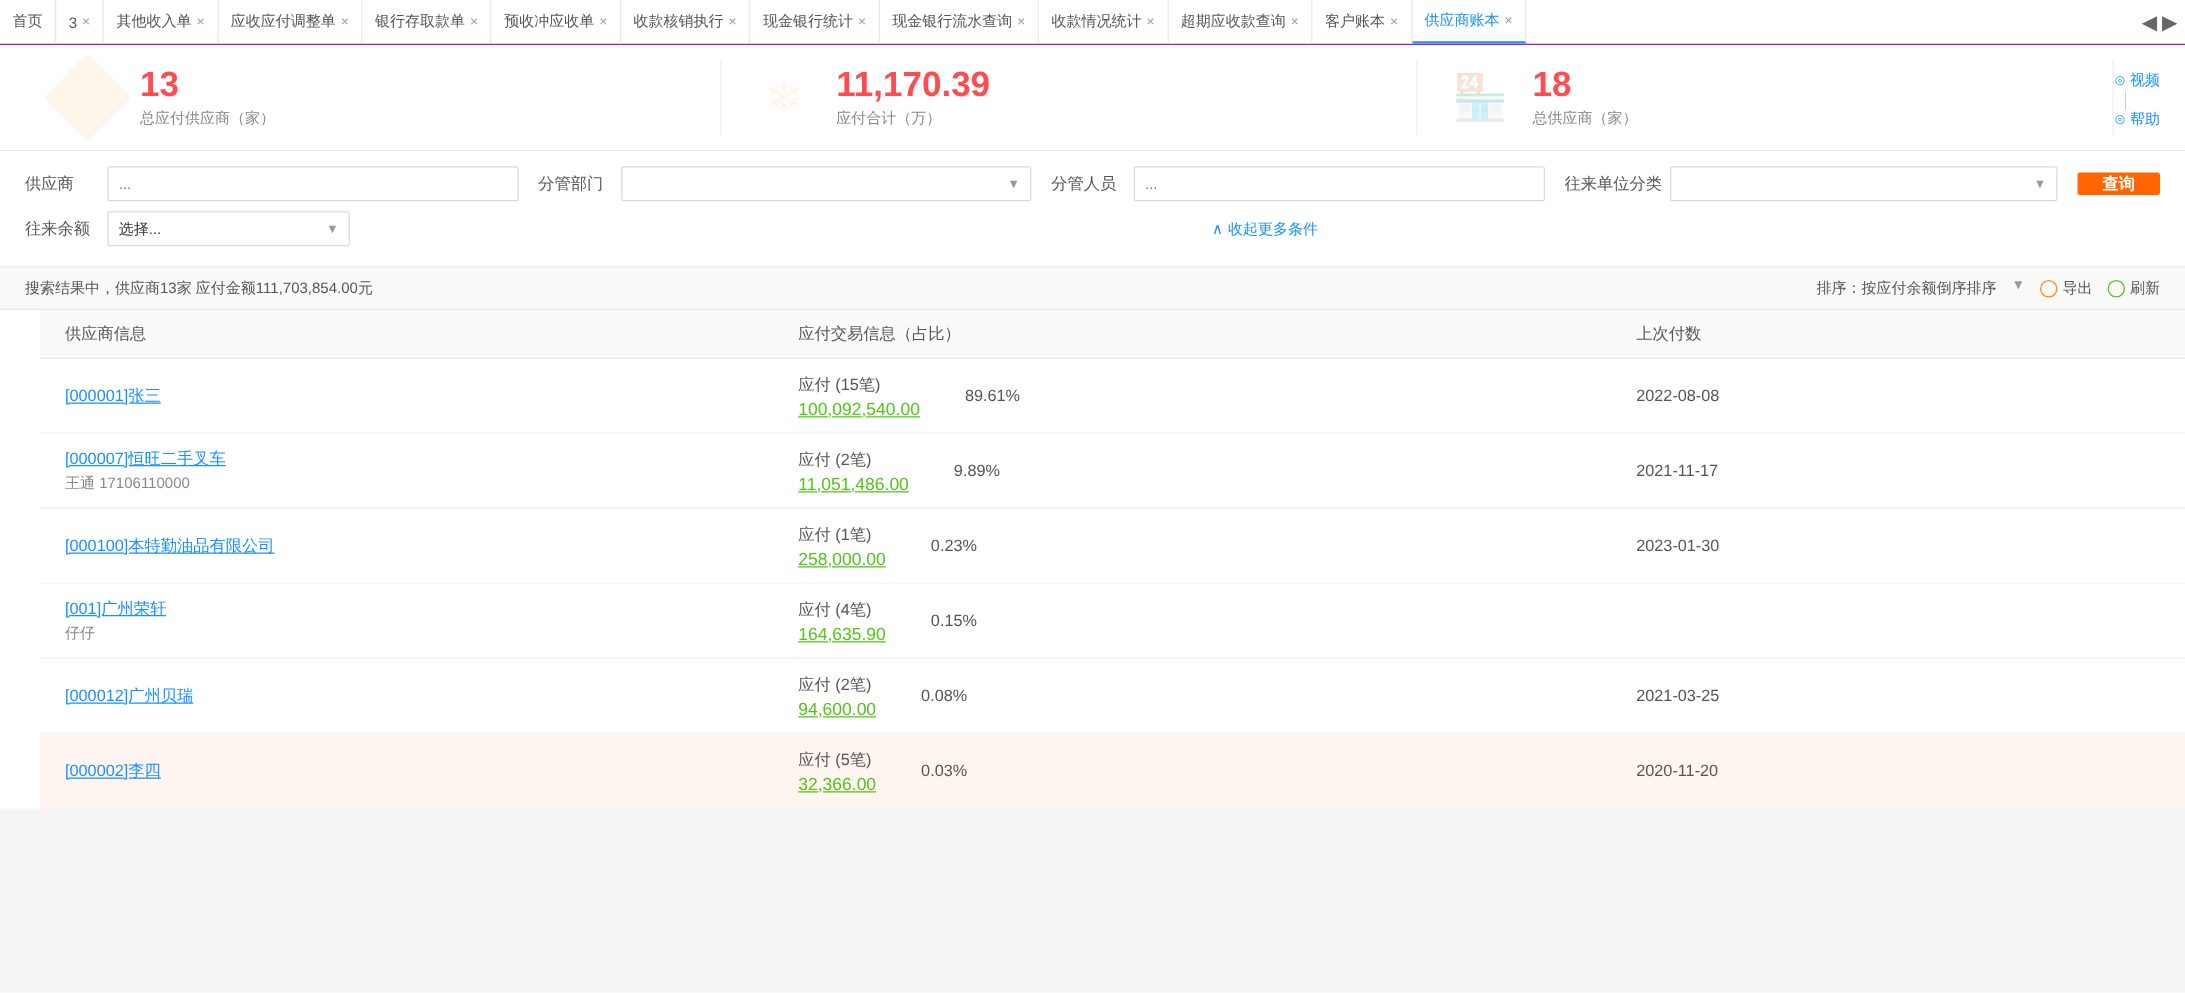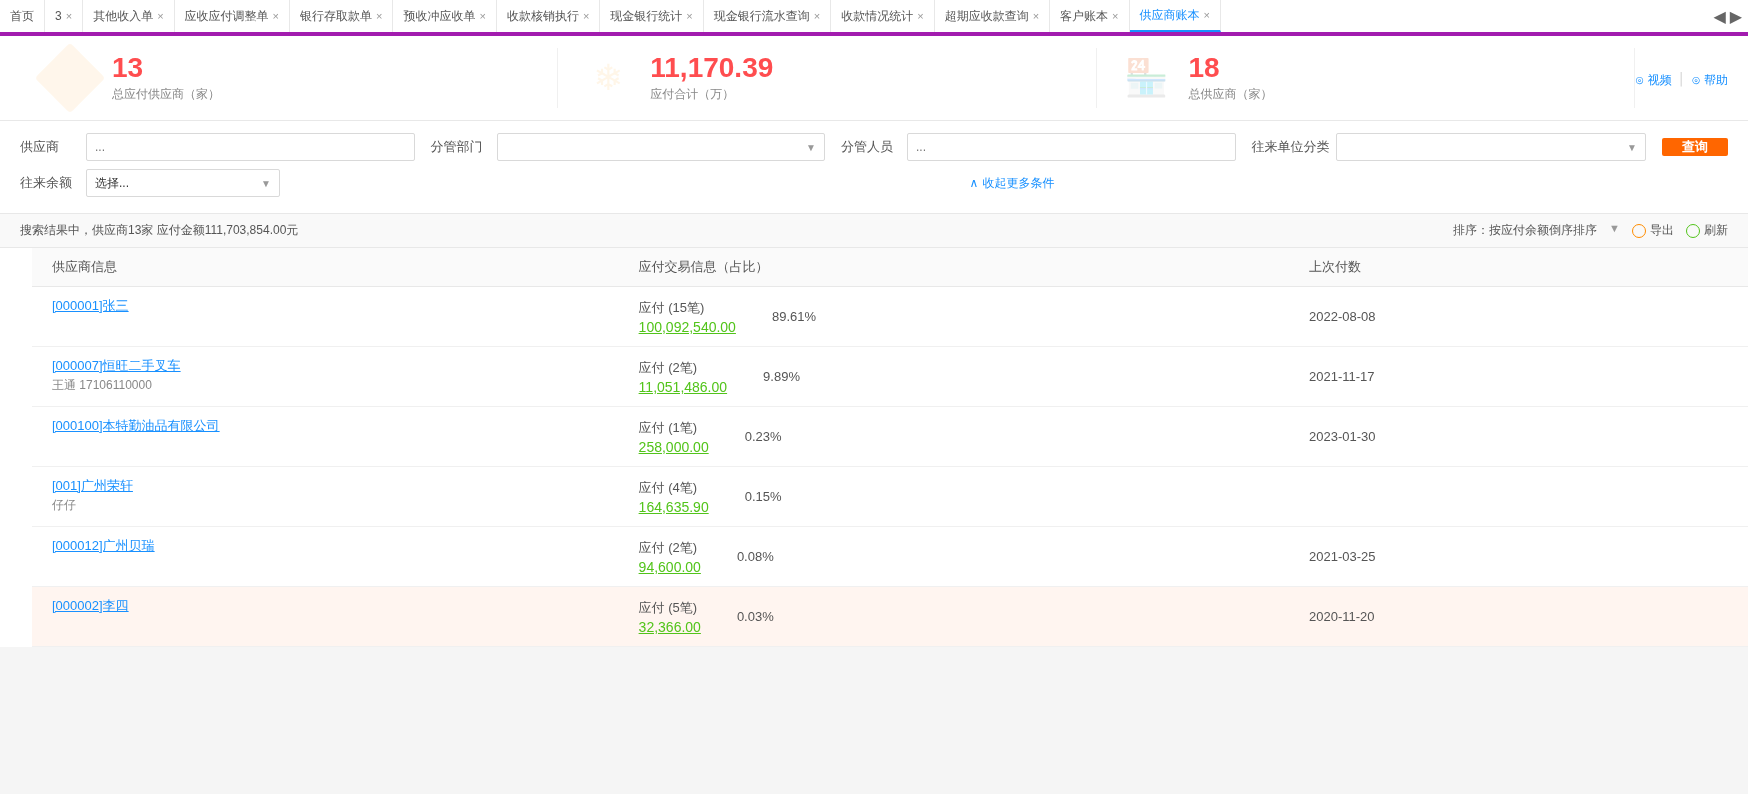--- a/index.html
+++ b/index.html
@@ -3,21 +3,21 @@
   <meta charset="utf-8">
   <style>
     * { box-sizing: border-box; margin: 0; padding: 0; }
     body { font-family: 'Microsoft YaHei', Arial, sans-serif; font-size: 13px; background: #f5f5f5; color: #333; }
 
     
     .top-nav {
       display: flex;
       align-items: center;
       background: #fff;
-      border-bottom: 4px solid #a21caf;
+      border-bottom: 1px solid #a21caf;
       height: 36px;
       overflow: hidden;
       justify-content: space-between;
     }
     .nav-tab {
       display: flex;
       align-items: center;
       padding: 0 10px;
       height: 100%;
       border-right: 1px solid #e8e8e8;
@@ -68,20 +68,21 @@
       color: #888;
       margin-top: 4px;
     }
     .top-right-links {
       margin-left: auto;
       font-size: 12px;
       color: #666;
       display: flex;
       align-items: flex-start;
       padding-top: 4px;
+      flex-direction: column;
     }
     .top-right-links span { cursor: pointer; color: #1890ff; }
     .top-right-links .sep { margin: 0 6px; color: #ccc; }
 
     
     .filter-bar {
       background: #fff;
       padding: 12px 20px 8px;
       border-bottom: 1px solid #e8e8e8;
     }
@@ -204,21 +205,21 @@
     .table-row {
       display: flex;
       align-items: stretch;
       padding: 10px 20px;
       border-bottom: 1px solid #f0f0f0;
       min-height: 60px;
     }
     .table-row:nth-child(even) { background: #fff; }
     .table-row.highlighted { background: #fff5f0; }
 
-    .supplier-info { width: 35%; display: flex; flex-direction: column; }
+    .supplier-info { width: 35%; display: flex; flex-direction: column; justify-content: center; }
     .supplier-link { color: #1890ff; text-decoration: underline; cursor: pointer; font-size: 13px; }
     .supplier-sub { font-size: 12px; color: #888; margin-top: 2px; }
 
     .transaction-info { width: 40%; display: flex; align-items: center; gap: 36px; }
     .tx-detail { display: flex; flex-direction: column; }
     .tx-label { font-size: 13px; color: #555; }
     .tx-amount { color: #52c41a; font-size: 14px; font-weight: 500; cursor: pointer; text-decoration: underline; margin-top: 2px; }
     .tx-percent { font-size: 13px; color: #555; }
 
     .lastpay-info { width: 25%; display: flex; align-items: center; font-size: 13px; color: #555; }

